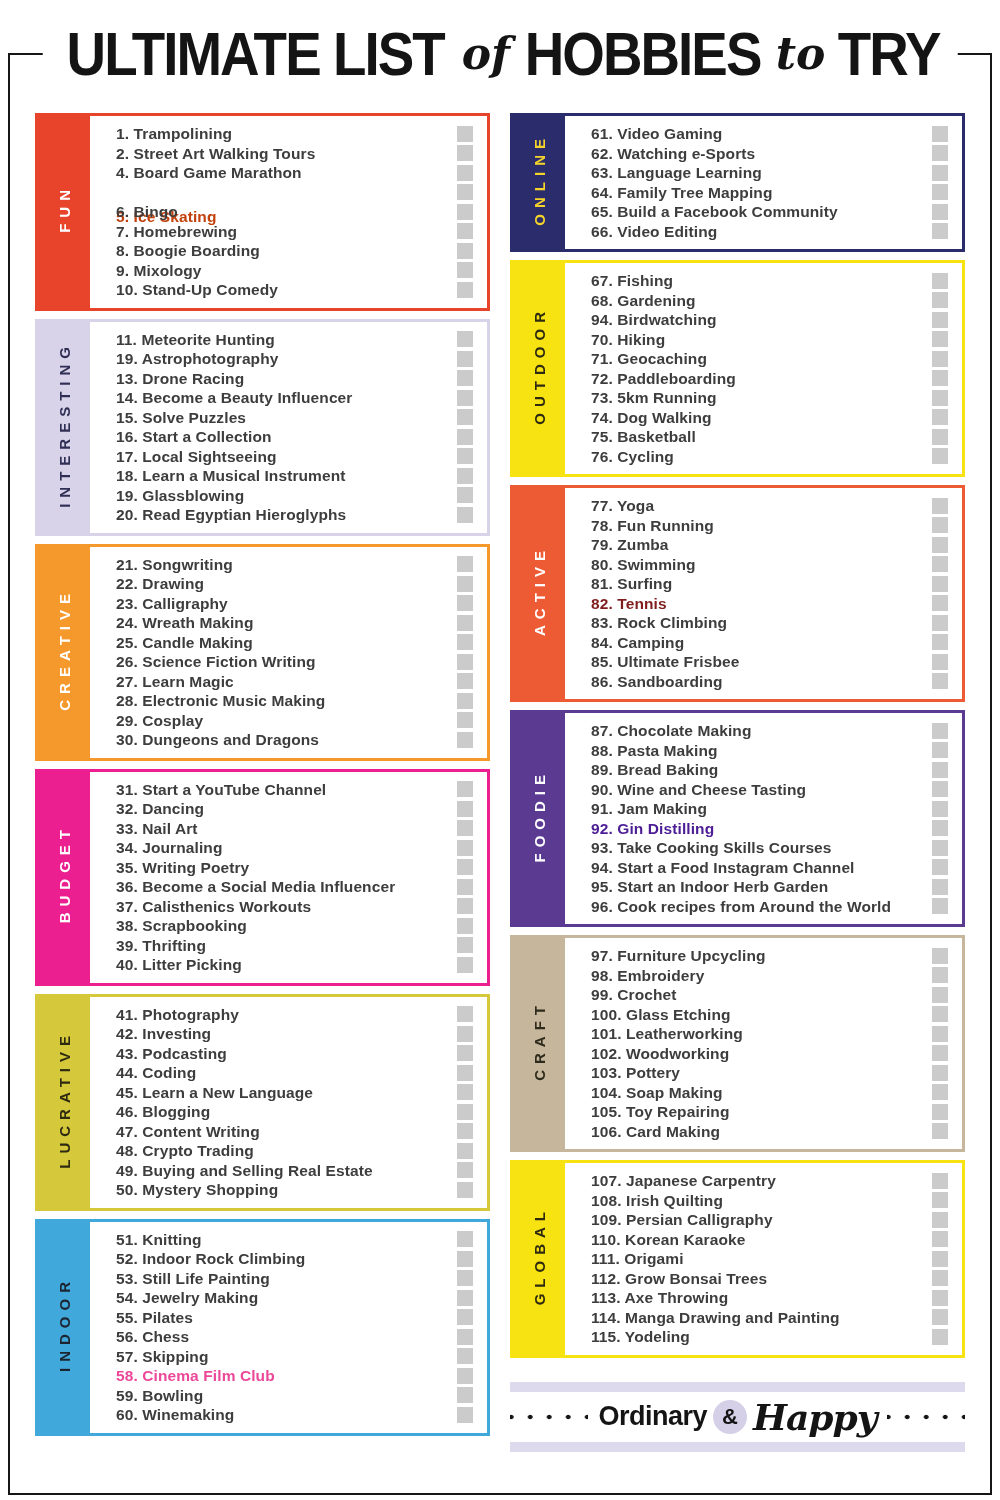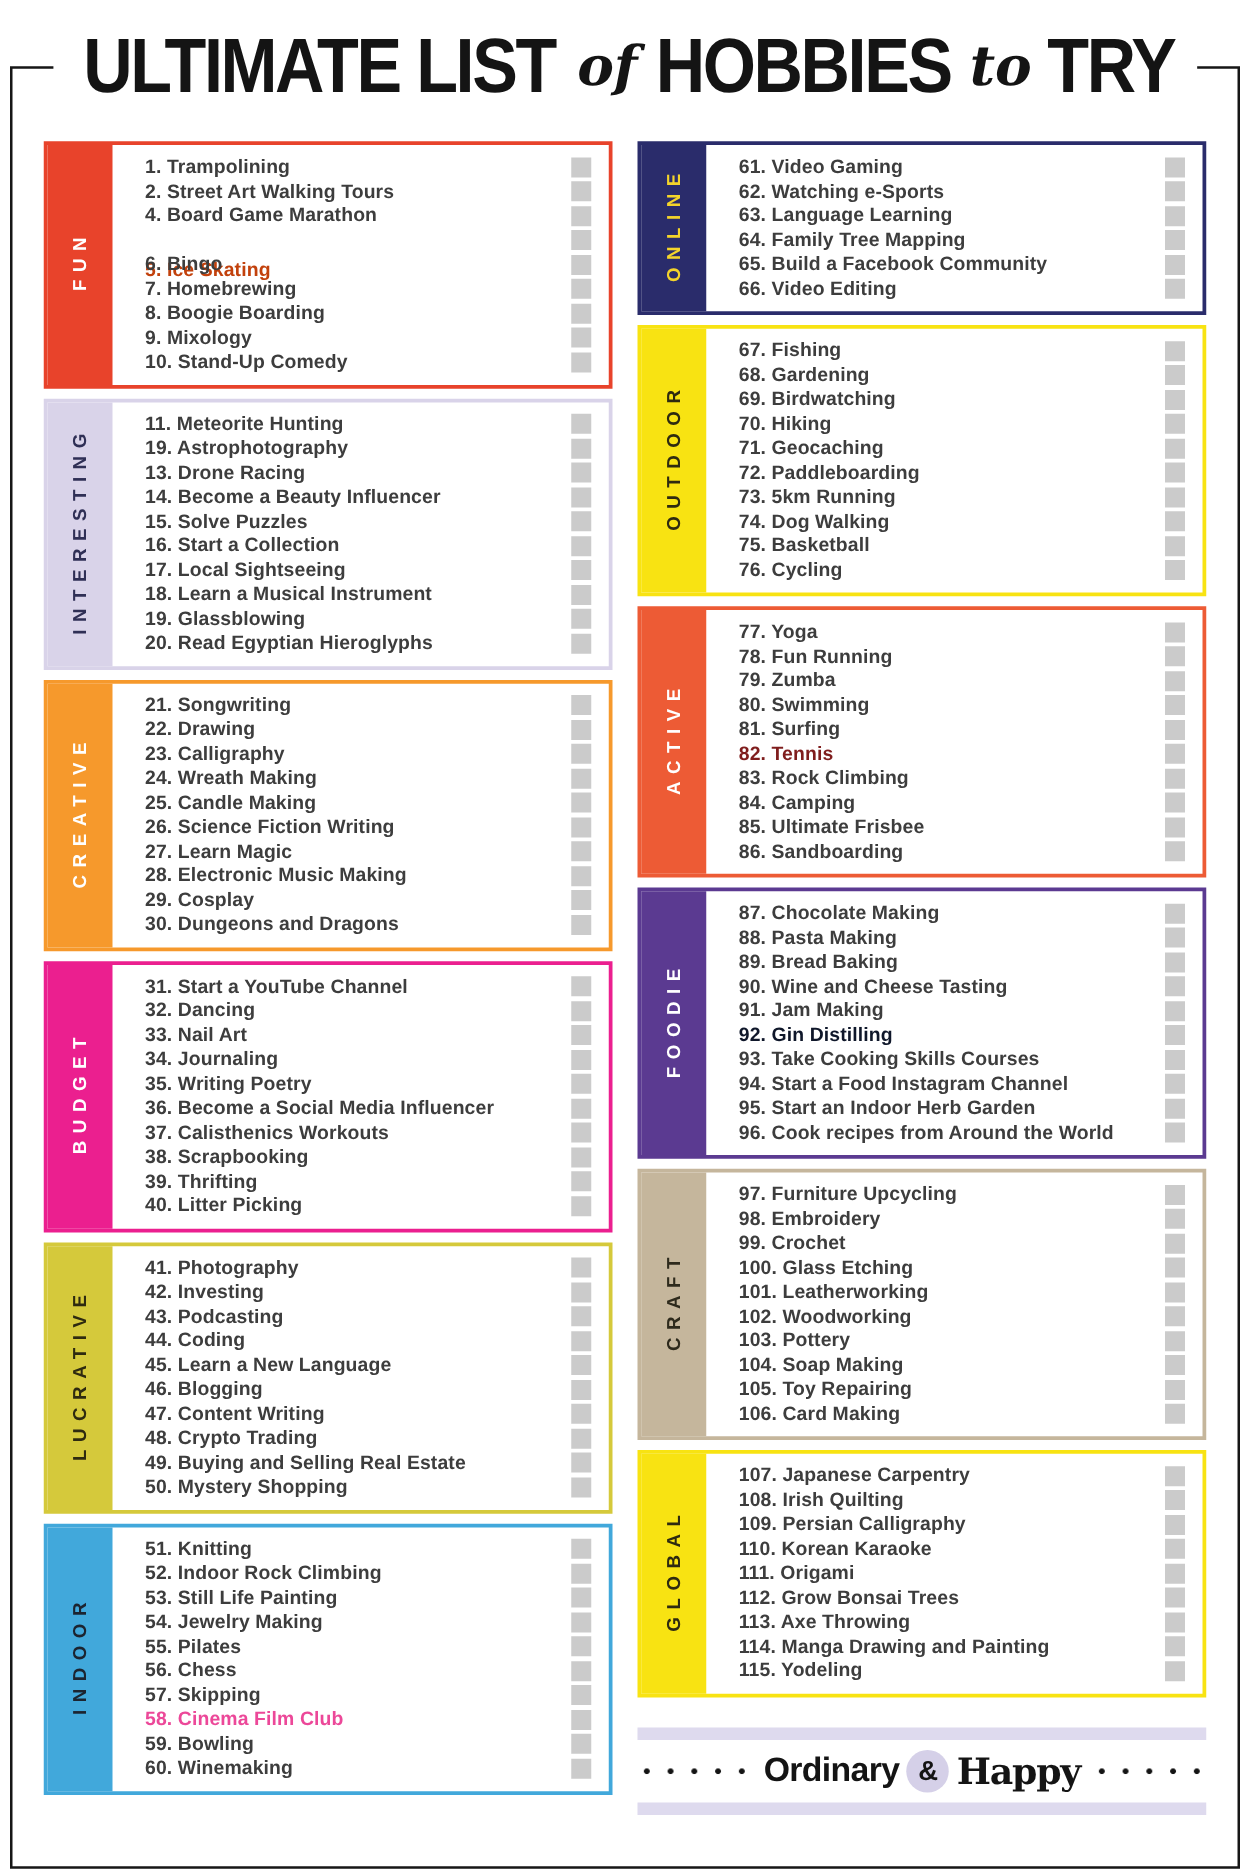--- a/index.html
+++ b/index.html
@@ -76,22 +76,22 @@
     background-size:19px 6px;background-repeat:repeat-x;background-position:center;
   }
   .brand{display:flex;align-items:center;gap:6px;white-space:nowrap;}
   .brand-left{font-weight:900;font-size:27px;color:#141414;letter-spacing:-0.5px;}
   .brand-amp{
     width:34px;height:34px;border-radius:50%;background:#d5d0e8;
     display:flex;align-items:center;justify-content:center;
     font-weight:900;font-size:22px;color:#141414;
   }
   .brand-right{
-    font-family:"DejaVu Serif", serif;font-weight:bold;
-    font-size:29px;color:#141414;letter-spacing:-1px;
+    font-family:"DejaVu Serif", serif;font-style:italic;font-weight:bold;
+    font-size:36px;color:#141414;letter-spacing:-1px;
   }
 </style>
 </head>
 <body>
 
 <div class="page">
   <div class="frame"></div>
 
   <div class="title-wrap">
     <span class="title-bold">ULTIMATE LIST</span>
@@ -422,21 +422,21 @@
         <div class="item-list">
           <div class="item-row">
             <span class="item-text" style="color: rgb(61, 61, 61);">67. Fishing</span>
             <span class="checkbox" style="background: rgb(203, 203, 203);"></span>
           </div>
           <div class="item-row">
             <span class="item-text" style="color: rgb(61, 61, 61);">68. Gardening</span>
             <span class="checkbox" style="background: rgb(203, 203, 203);"></span>
           </div>
           <div class="item-row">
-            <span class="item-text" style="color: rgb(61, 61, 61);">69. Birdwatching</span>
+            <span class="item-text" style="color: rgb(61, 61, 61);">94. Birdwatching</span>
             <span class="checkbox" style="background: rgb(203, 203, 203);"></span>
           </div>
           <div class="item-row">
             <span class="item-text" style="color: rgb(61, 61, 61);">70. Hiking</span>
             <span class="checkbox" style="background: rgb(203, 203, 203);"></span>
           </div>
           <div class="item-row">
             <span class="item-text" style="color: rgb(61, 61, 61);">71. Geocaching</span>
             <span class="checkbox" style="background: rgb(203, 203, 203);"></span>
           </div>
@@ -528,21 +528,21 @@
           </div>
           <div class="item-row">
             <span class="item-text" style="color: rgb(61, 61, 61);">90. Wine and Cheese Tasting</span>
             <span class="checkbox" style="background: rgb(203, 203, 203);"></span>
           </div>
           <div class="item-row">
             <span class="item-text" style="color: rgb(61, 61, 61);">91. Jam Making</span>
             <span class="checkbox" style="background: rgb(203, 203, 203);"></span>
           </div>
           <div class="item-row">
-            <span class="item-text" style="color: #0f172a;">92. Gin Distilling</span>
+            <span class="item-text" style="color: #4c1d95;">92. Gin Distilling</span>
             <span class="checkbox" style="background: rgb(203, 203, 203);"></span>
           </div>
           <div class="item-row">
             <span class="item-text" style="color: rgb(61, 61, 61);">93. Take Cooking Skills Courses</span>
             <span class="checkbox" style="background: rgb(203, 203, 203);"></span>
           </div>
           <div class="item-row">
             <span class="item-text" style="color: rgb(61, 61, 61); text-align: center;">94. Start a Food Instagram Channel</span>
             <span class="checkbox" style="background: rgb(203, 203, 203);"></span>
           </div>

